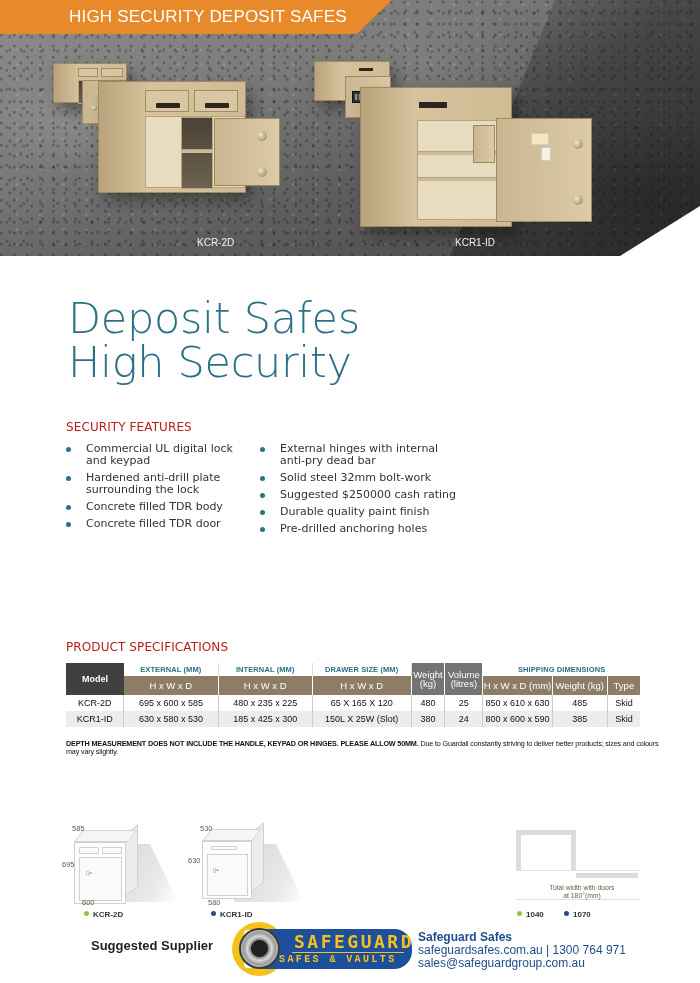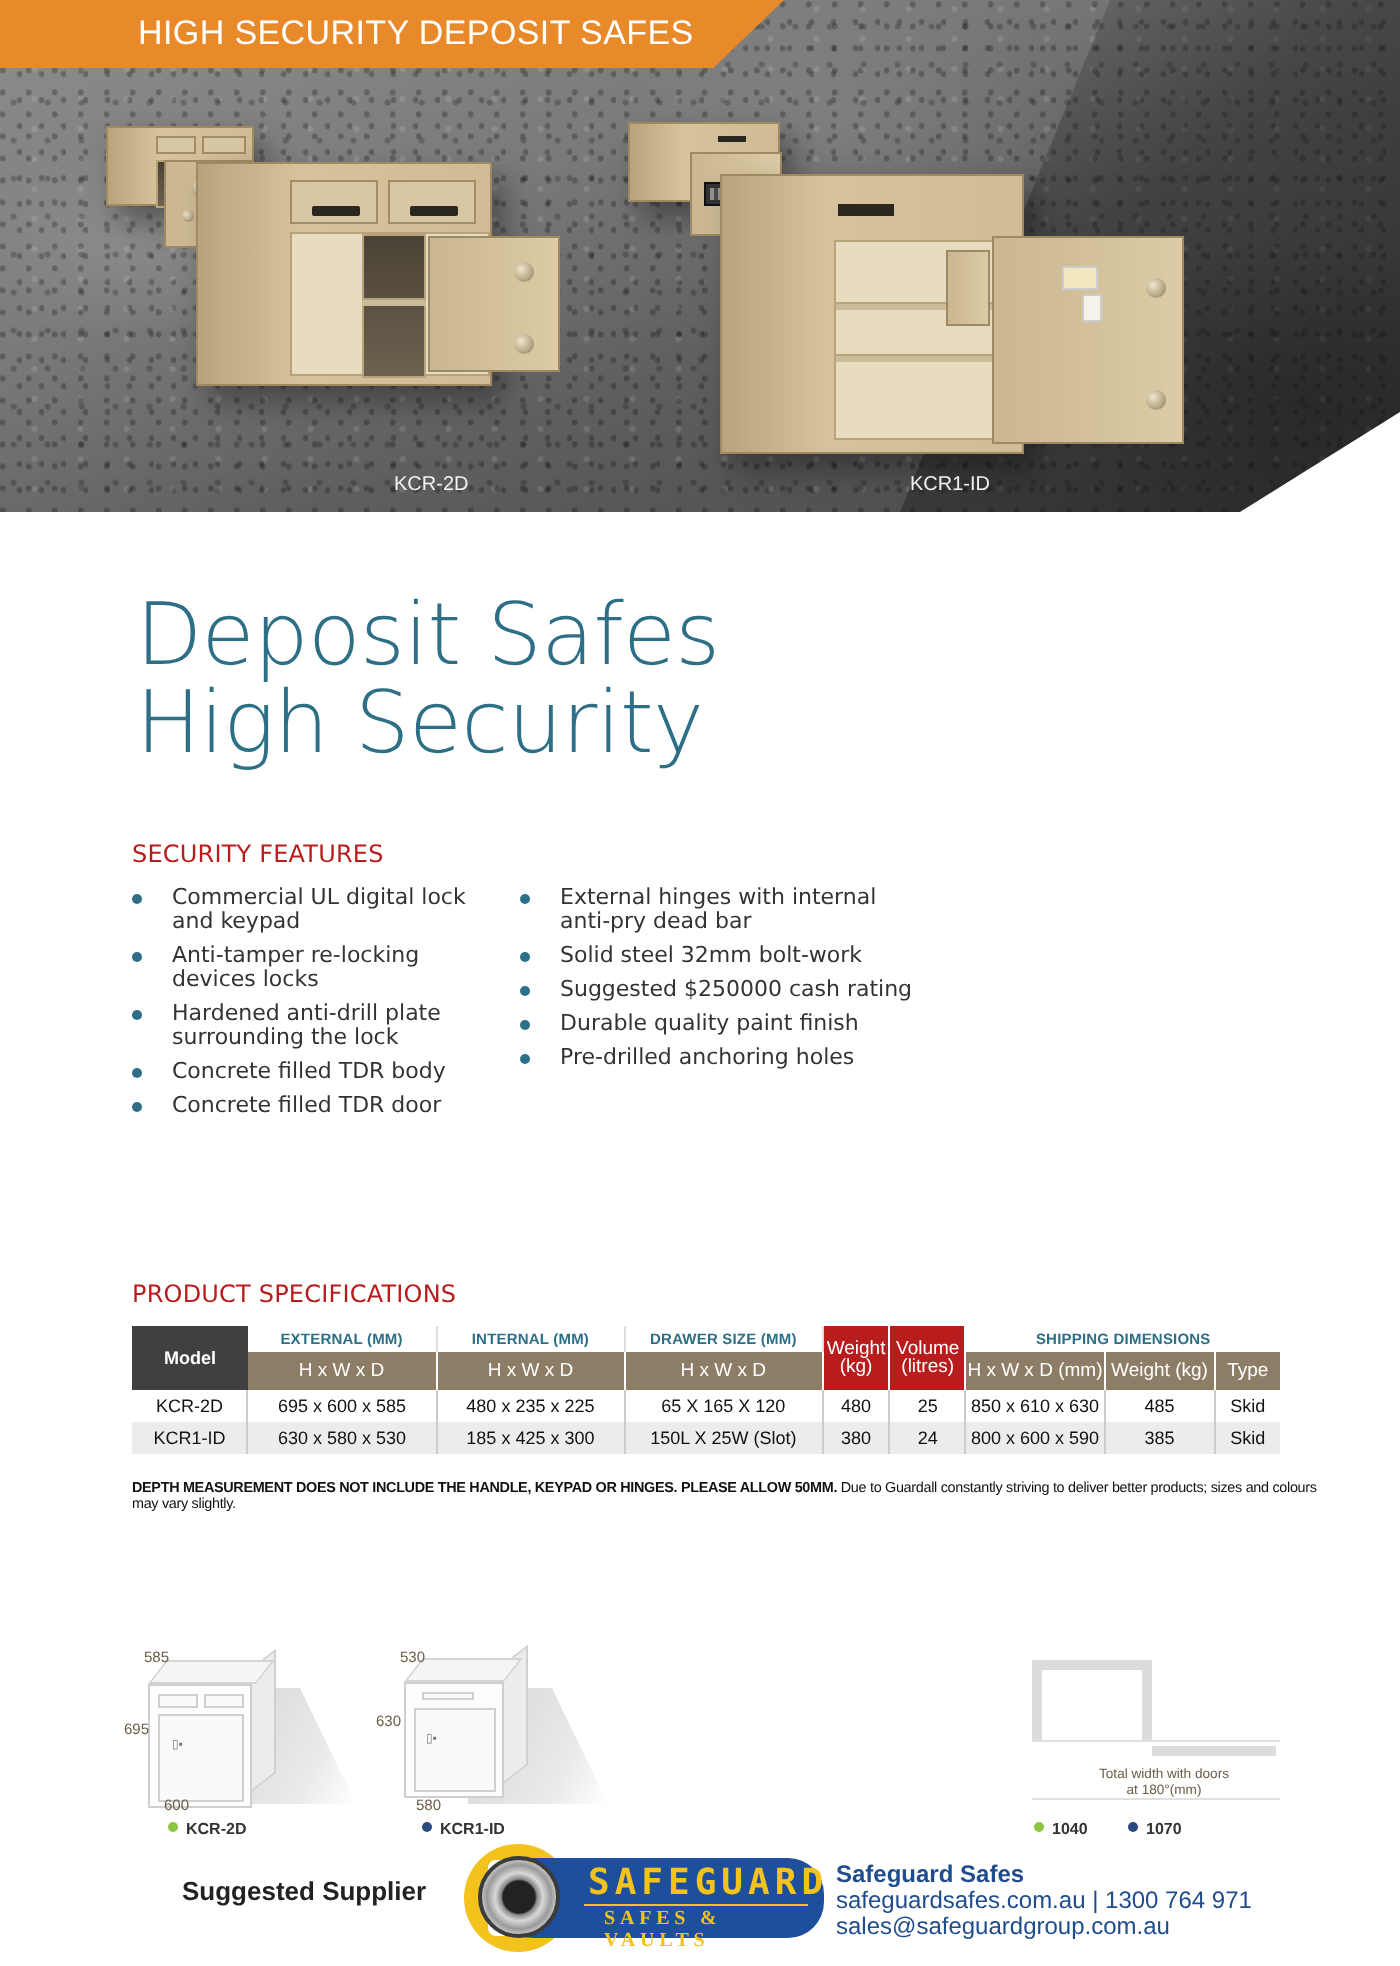--- a/index.html
+++ b/index.html
@@ -88,21 +88,21 @@
 
   
   .spec-table {
     position: absolute; left: 66px; top: 663px; width: 574px;
     border-collapse: collapse; font-family: "Liberation Sans", sans-serif;
   }
   .spec-table th, .spec-table td { text-align: center; padding: 0; font-size: 9px; }
   .spec-table .grp { color: #2d6f86; font-weight: bold; font-size: 7.5px; height: 13px; letter-spacing: 0.1px; border-right: 1px solid #ddd; }
   .spec-table .sub { background: #8e7d66; color: #fff; font-weight: normal; height: 19px; font-size: 9.5px; border-right: 1px solid #fff; }
   .spec-table .model-h { background: #404040; color: #fff; font-weight: bold; font-size: 9px; width: 59px; }
-  .spec-table .tan-h { background: #b91c1c; color: #fff; font-weight: normal; font-size: 9.5px; line-height: 9px; border-right: 1px solid #fff; margin-top: 11px; }
+  .spec-table .tan-h { background: #737373; color: #fff; font-weight: normal; font-size: 9.5px; line-height: 9px; border-right: 1px solid #fff; margin-top: 11px; }
   .spec-table td { height: 16px; color: #111; font-size: 9px; border-right: 1px solid #ccc; }
   .spec-table tr.alt td { background: #ececec; }
   .spec-table td:last-child, .spec-table th:last-child { border-right: none; }
 
   .disclaimer {
     position: absolute; left: 66px; top: 740px; width: 600px;
     font-size: 7.2px; line-height: 8px; color: #111; letter-spacing: -0.15px;
     font-family: "Liberation Sans", sans-serif; font-weight: bold;
   }
   .disclaimer .normal { font-weight: normal; }
@@ -143,22 +143,22 @@
   .logo-dial {
     position: absolute; left: 7px; top: 6px; width: 41px; height: 41px; border-radius: 50%; z-index: 2;
     background: radial-gradient(circle at 50% 50%, #222 0 8px, #888 9px, #d8d8d8 12px, #9a9a9a 16px, #c9c9c9 19px, #707070 20px);
     border: 2px solid #3b3b3b;
   }
   .logo-word1 {
     position: absolute; left: 62px; top: 9px; z-index: 3; font-size: 18px; font-weight: bold; color: #f3c21c;
     letter-spacing: 2.5px; font-family: "DejaVu Sans Mono", monospace;
   }
   .logo-word2 {
-    position: absolute; left: 70px; top: 32px; z-index: 3; font-size: 10px; font-weight: bold; color: #f3c21c;
-    letter-spacing: 2.4px; font-family: Liberation Serif, serif;
+    position: absolute; left: 47px; top: 32px; z-index: 3; font-size: 10px; font-weight: bold; color: #f3c21c;
+    letter-spacing: 2.4px; font-family: Liberation Mono, monospace;
   }
   .logo-line { position: absolute; left: 60px; top: 30px; width: 112px; height: 1px; background: #f3c21c; z-index: 3; }
 
   .contact { position: absolute; left: 418px; top: 931px; font-size: 12px; line-height: 13px; color: #1f4c8c; font-family: "Liberation Sans", sans-serif; }
   .contact .name { font-weight: bold; color: #1f4c8c; }
 </style>
 </head>
 <body>
 
 <div class="hero">
@@ -225,21 +225,20 @@
 
 <h1 class="main-title">
   <span>Deposit Safes</span>
   <span>High Security</span>
 </h1>
 
 <div class="section-heading" style="left:66px;top:420px;">SECURITY FEATURES</div>
 
 <ul class="features-col" style="left:66px;top:443px;width:180px;">
   <li><span class="bullet"></span><span>Commercial UL digital lock and keypad</span></li>
-  <li><span class="bullet"></span><span>Anti-tamper re-locking devices locks</span></li>
   <li><span class="bullet"></span><span>Hardened anti-drill plate surrounding the lock</span></li>
   <li><span class="bullet"></span><span>Concrete filled TDR body</span></li>
   <li><span class="bullet"></span><span>Concrete filled TDR door</span></li>
 </ul>
 
 <ul class="features-col" style="left:260px;top:443px;width:200px;">
   <li><span class="bullet"></span><span>External hinges with internal anti-pry dead bar</span></li>
   <li><span class="bullet"></span><span>Solid steel 32mm bolt-work</span></li>
   <li><span class="bullet"></span><span>Suggested $250000 cash rating</span></li>
   <li><span class="bullet"></span><span>Durable quality paint finish</span></li>

